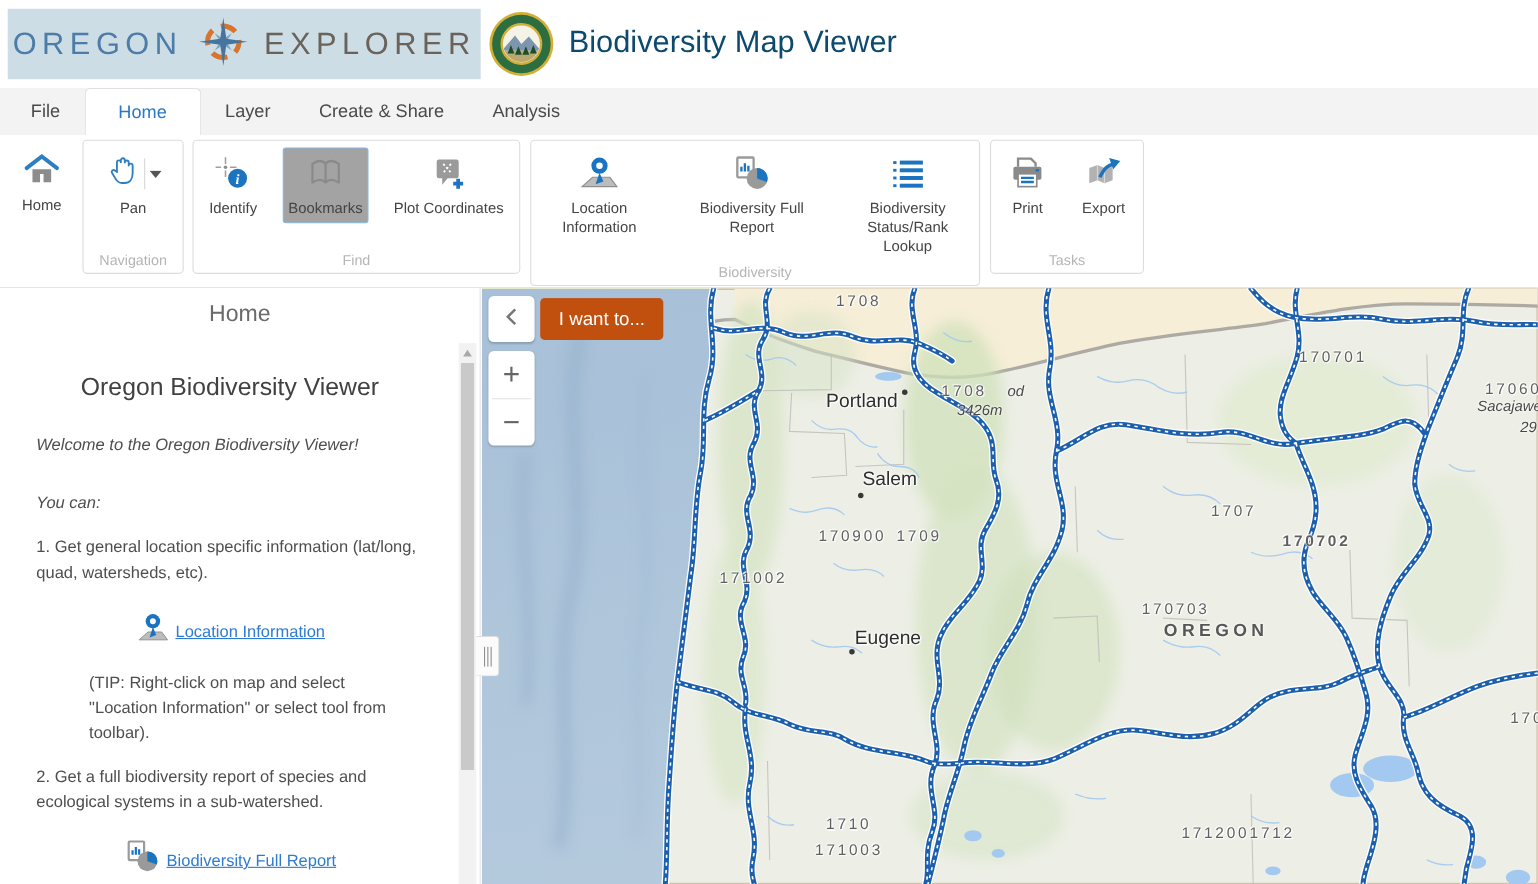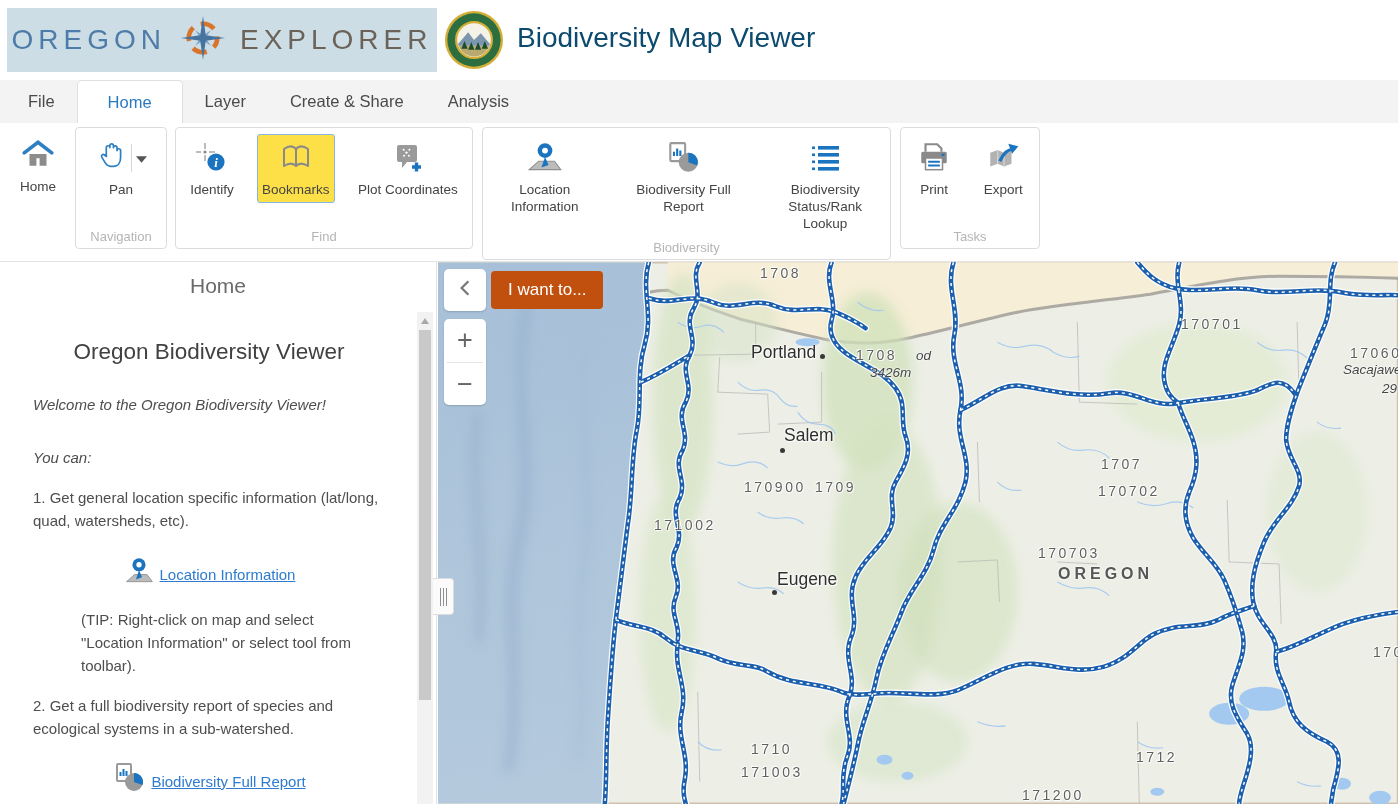--- a/index.html
+++ b/index.html
@@ -24,21 +24,21 @@
     border-bottom:1px solid #e3e3e3;}
   .rgroup{position:absolute;top:4px;height:122px;border:1px solid #dcdcdc;border-radius:4px;}
   .rgroup .btnrow{display:flex;justify-content:space-around;align-items:flex-start;
     padding-top:6px;height:96px;}
   .rgroup-label{position:absolute;left:0;right:0;bottom:4px;text-align:center;
     font-size:13px;color:#b5b5b5;}
   .rbtn{display:flex;flex-direction:column;align-items:center;cursor:pointer;
     padding:4px 4px;border:1px solid transparent;border-radius:3px;}
   .rbtn .ricon{height:38px;display:flex;align-items:center;justify-content:center;}
   .rbtn .rlabel{font-size:13.5px;color:#444;margin-top:4px;text-align:center;line-height:17px;}
-  .rbtn.selected{background:#fde047;border:1px solid #84b6e0;}
+  .rbtn.selected{background:#a3a3a3;border:1px solid #84b6e0;}
   .home-btn{position:absolute;left:10px;top:8px;width:56px;}
   .pan-wrap{display:flex;align-items:center;gap:4px;}
   .pan-div{width:1px;height:28px;background:#d7d7d7;}
   
   .main{position:absolute;left:0;top:262px;width:1398px;height:542px;}
   .sidebar{position:absolute;left:0;top:0;width:437px;height:542px;background:#fff;
     border-right:1px solid #e3e3e3;overflow:hidden;}
   .panel-title{margin-top:12px;text-align:center;font-size:21px;color:#6a6a6a;font-weight:400;}
   .sb-content{position:absolute;left:33px;top:60px;width:352px;color:#4e4e4e;font-size:15px;line-height:23px;}
   .sb-heading{text-align:center;font-size:22.5px;color:#414141;font-weight:400;margin:18px 0 0 0;}
@@ -465,36 +465,36 @@
           <use href="#b14"></use>
       </g>
     </svg>
 
     <span class="huc" style="left:322px;top:3px;">1708</span>
     <span class="huc" style="left:743px;top:54px;">170701</span>
     <span class="huc" style="left:912px;top:83px;">17060</span>
     <span class="peak" style="left:905px;top:100px;">Sacajawea</span>
     <span class="peak" style="left:944px;top:119px;">29</span>
     <span class="huc" style="left:663px;top:194px;">1707</span>
-    <span class="huc" style="left:660px;top:221px;">170702</span>
+    <span class="huc" style="left:728px;top:221px;font-weight:bold;">170702</span>
     <span class="huc" style="left:306px;top:217px;">170900</span>
     <span class="huc" style="left:377px;top:217px;">1709</span>
     <span class="huc" style="left:216px;top:255px;">171002</span>
     <span class="huc" style="left:600px;top:283px;">170703</span>
     <span class="state-lbl" style="left:620px;top:303px;">OREGON</span>
     <span class="huc" style="left:935px;top:382px;">1705</span>
     <span class="huc" style="left:313px;top:479px;">1710</span>
     <span class="huc" style="left:303px;top:502px;">171003</span>
-    <span class="huc" style="left:584px;top:487px;margin-top:38px;">171200</span>
+    <span class="huc" style="left:636px;top:487px;">171200</span>
     <span class="huc" style="left:698px;top:487px;">1712</span>
     <span class="huc" style="left:418px;top:85px;">1708</span>
     <span class="peak" style="left:478px;top:86px;">od</span>
     <span class="peak" style="left:432px;top:103px;">3426m</span>
 
-    <span class="city" style="left:313px;top:80px;">Portland</span>
+    <span class="city" style="left:313px;top:92px;">Portland</span>
     <span class="city-dot" style="left:382px;top:92px;"></span>
     <span class="city" style="left:346px;top:163px;">Salem</span>
     <span class="city-dot" style="left:342px;top:186px;"></span>
     <span class="city" style="left:339px;top:307px;">Eugene</span>
     <span class="city-dot" style="left:334px;top:328px;"></span>
 
     <div class="collapse-btn">
       <span>
         <svg width="14" height="18" viewBox="0 0 12 16">
             <polyline points="9,2 3,8 9,14" fill="none" stroke="#777" stroke-width="2"></polyline>

